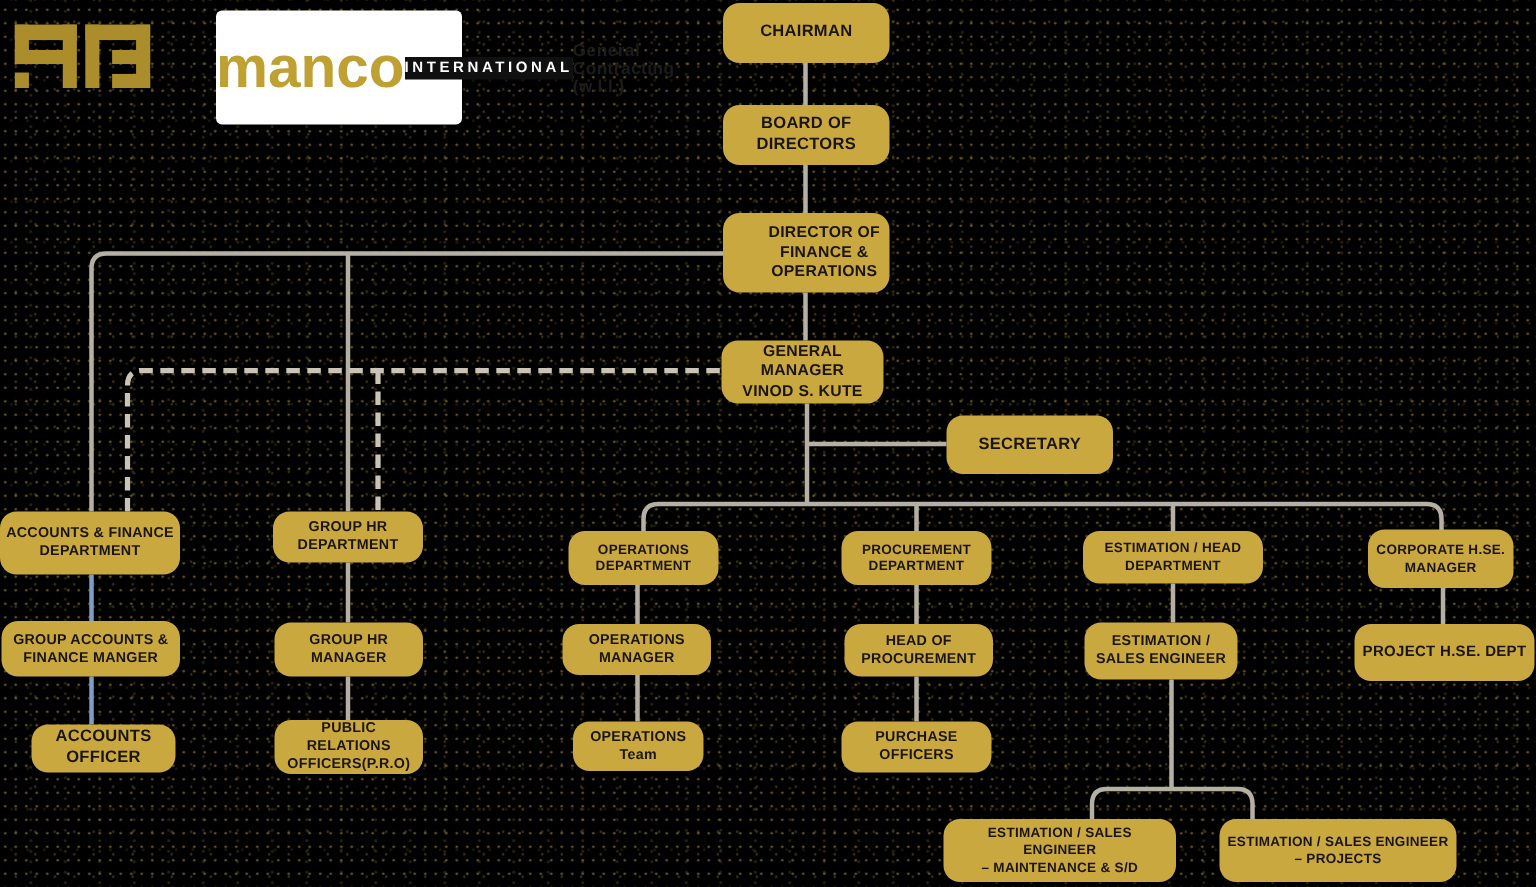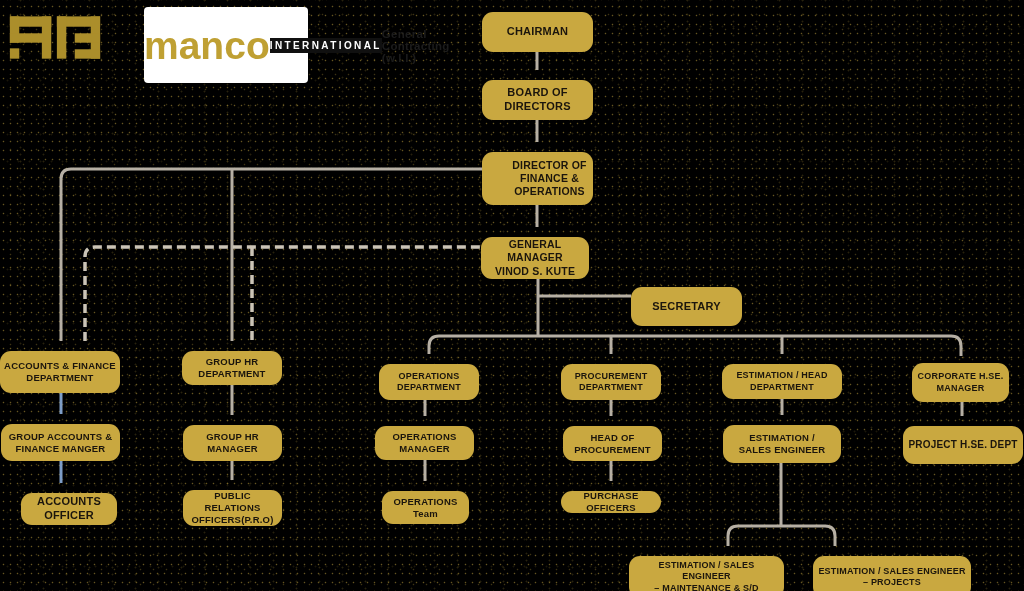--- a/index.html
+++ b/index.html
@@ -13,21 +13,21 @@
       radial-gradient(circle, rgba(201,168,64,0.20) 0.7px, transparent 1.2px),
       radial-gradient(circle, rgba(201,168,64,0.13) 0.7px, transparent 1.2px);
     background-size:7px 9px,13px 15px,23px 7px,11px 27px;
     background-position:0 2px,4px 7px,9px 4px,2px 13px;
   }
   #connector-layer{position:absolute;left:0;top:0;width:1024px;height:591px;}
   .node{
     position:absolute;display:flex;align-items:center;justify-content:center;
     border-radius:11px;text-align:center;font-weight:700;
     white-space:pre-line;line-height:1.25;letter-spacing:.2px;
-    padding:2px 4px;box-sizing:border-box;margin-top:10px;
+    padding:2px 4px;box-sizing:border-box;
   }
   .logo-row{position:absolute;left:0;top:0;}
   .monogram{position:absolute;left:8px;top:12px;}
   .manco-logo{
     position:absolute;left:144px;top:7px;width:164px;height:76px;
     background:#ffffff;border-radius:4px;box-sizing:border-box;
     display:flex;flex-direction:row;align-items:center;
   }
   .manco-word{
     font-weight:700;font-size:39px;line-height:40px;letter-spacing:0px;
@@ -124,25 +124,25 @@
       <div class="node" style="left: 379px; top: 354px; width: 100px; height: 36px; font-size: 9px; background: rgb(201, 168, 64); color: rgb(27, 21, 13);">OPERATIONS
 DEPARTMENT</div>
       <div class="node" style="left: 375px; top: 416px; width: 99px; height: 34px; font-size: 9.5px; background: rgb(201, 168, 64); color: rgb(27, 21, 13);">OPERATIONS
 MANAGER</div>
       <div class="node" style="left: 382px; top: 481px; width: 87px; height: 33px; font-size: 9.5px; background: rgb(201, 168, 64); color: rgb(27, 21, 13);">OPERATIONS
 Team</div>
       <div class="node" style="left: 561px; top: 354px; width: 100px; height: 36px; font-size: 9px; background: rgb(201, 168, 64); color: rgb(27, 21, 13);">PROCUREMENT
 DEPARTMENT</div>
       <div class="node" style="left: 563px; top: 416px; width: 99px; height: 35px; font-size: 9.5px; background: rgb(201, 168, 64); color: rgb(27, 21, 13);">HEAD OF
 PROCUREMENT</div>
-      <div class="node" style="left: 561px; top: 481px; width: 100px; height: 22px; font-size: 9.5px; background: rgb(201, 168, 64); color: rgb(27, 21, 13);">PURCHASE
+      <div class="node" style="left: 561px; top: 481px; width: 100px; height: 34px; font-size: 9.5px; background: rgb(201, 168, 64); color: rgb(27, 21, 13);">PURCHASE
 OFFICERS</div>
       <div class="node" style="left: 722px; top: 354px; width: 120px; height: 35px; font-size: 9px; background: rgb(201, 168, 64); color: rgb(27, 21, 13);">ESTIMATION / HEAD
 DEPARTMENT</div>
-      <div class="node" style="left: 723px; top: 415px; width: 118px; height: 38px; font-size: 9.5px; background: rgb(201, 168, 64); color: rgb(27, 21, 13);">ESTIMATION /
+      <div class="node" style="left: 723px; top: 415px; width: 102px; height: 38px; font-size: 9.5px; background: rgb(201, 168, 64); color: rgb(27, 21, 13);">ESTIMATION /
 SALES ENGINEER</div>
       <div class="node" style="left: 629px; top: 546px; width: 155px; height: 42px; font-size: 9px; background: rgb(201, 168, 64); color: rgb(27, 21, 13);">ESTIMATION / SALES ENGINEER
 – MAINTENANCE &amp; S/D</div>
       <div class="node" style="left: 813px; top: 546px; width: 158px; height: 42px; font-size: 9px; background: rgb(201, 168, 64); color: rgb(27, 21, 13);">ESTIMATION / SALES ENGINEER
 – PROJECTS</div>
       <div class="node" style="left: 912px; top: 353px; width: 97px; height: 39px; font-size: 9px; background: rgb(201, 168, 64); color: rgb(27, 21, 13);">CORPORATE H.SE.
 MANAGER</div>
       <div class="node" style="left: 903px; top: 416px; width: 120px; height: 38px; font-size: 10px; background: rgb(201, 168, 64); color: rgb(27, 21, 13);">PROJECT H.SE. DEPT</div>
     </div>
 </div>

